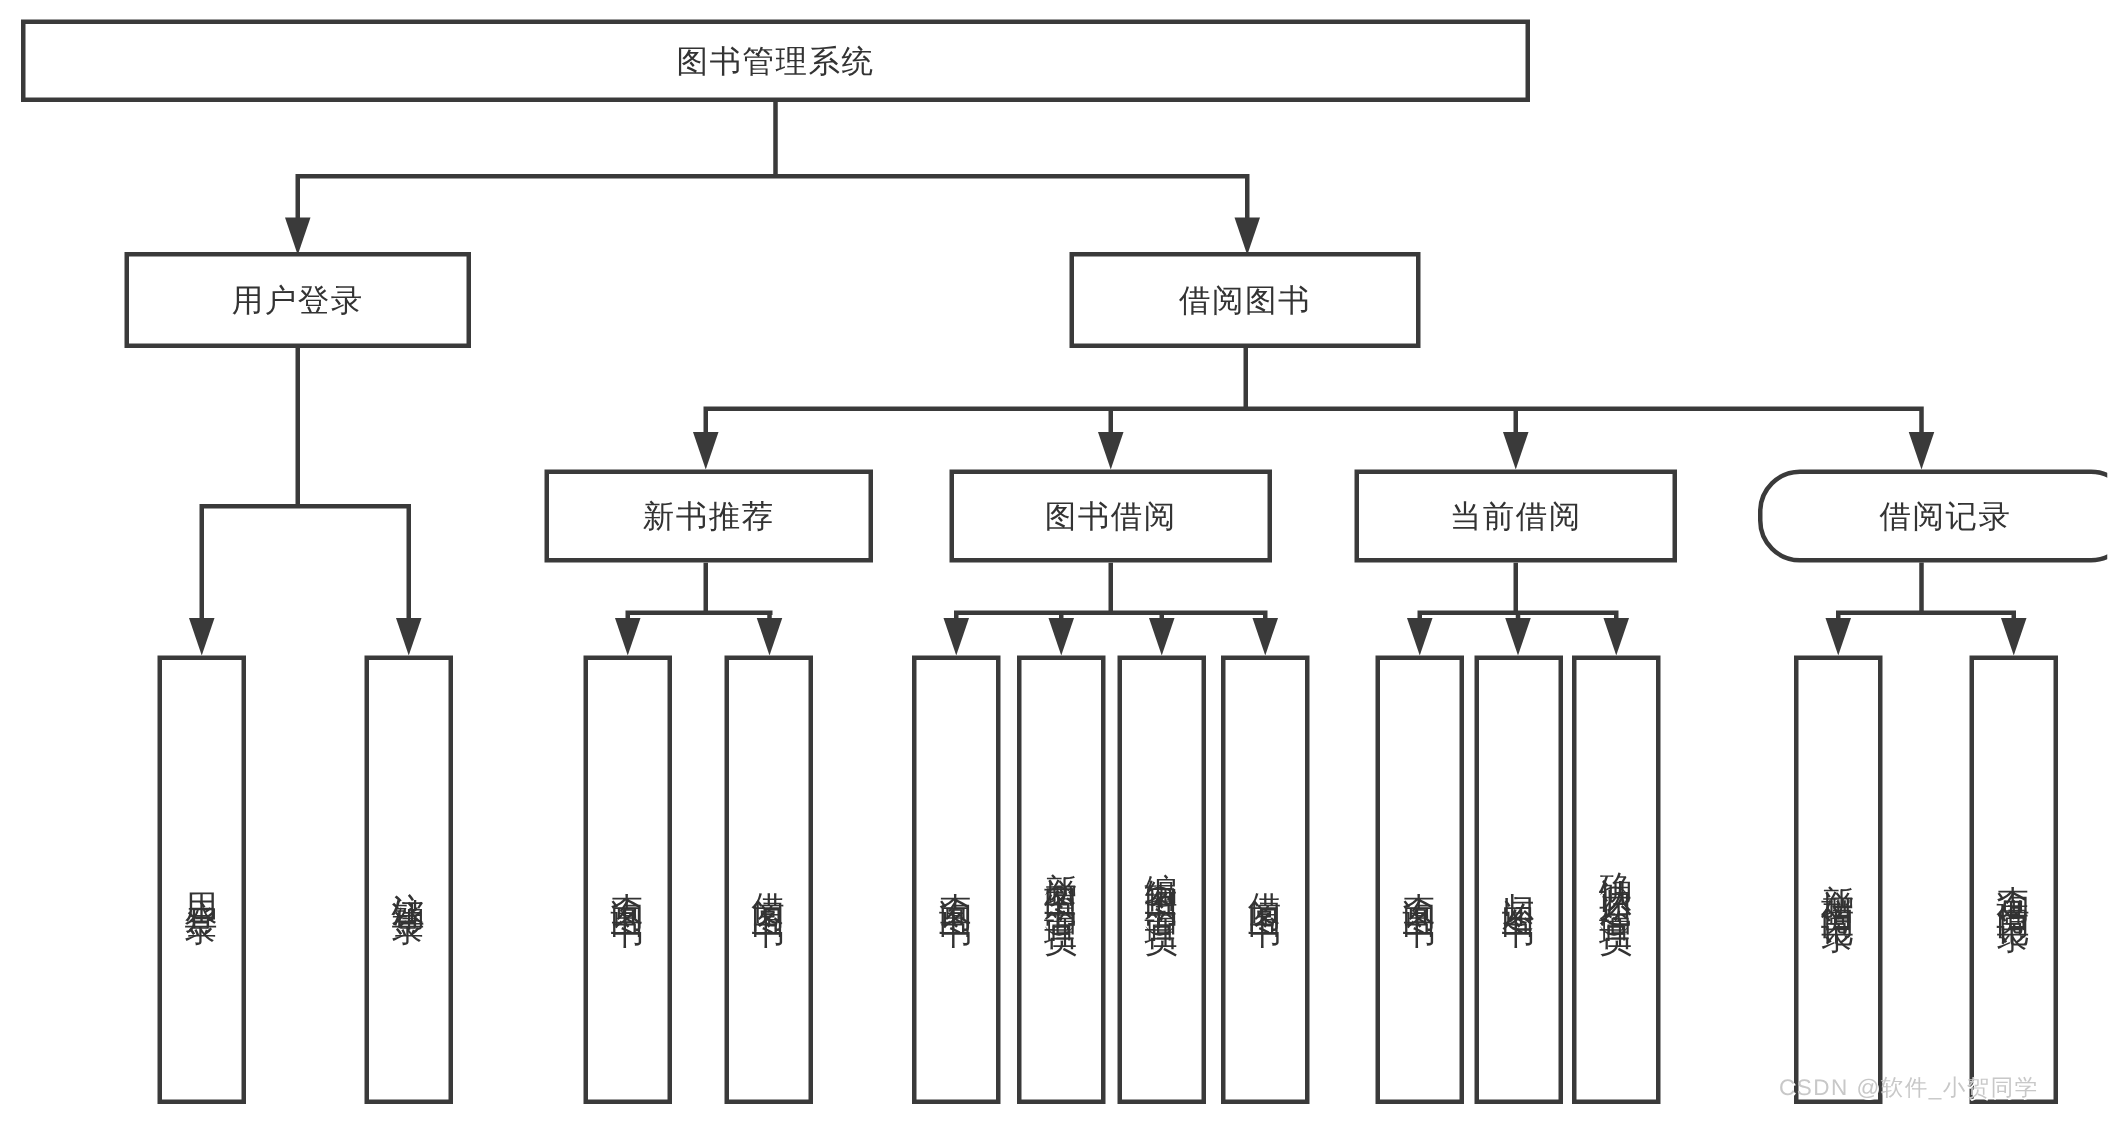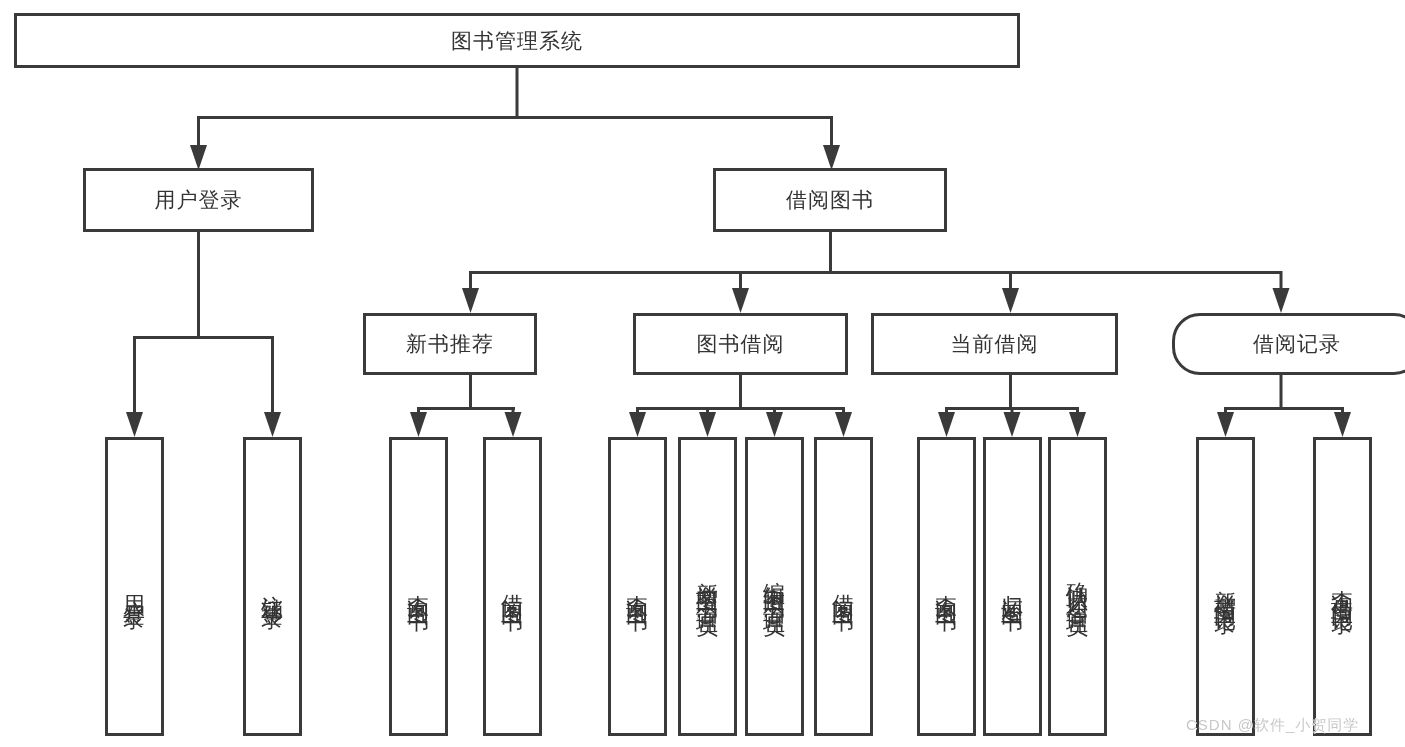--- a/index.html
+++ b/index.html
@@ -98,27 +98,27 @@
     <span>图书管理系统</span>
   </div>
 
   <div class="box node" style="left:83px;top:168px;width:231px;height:64px;">
     <span>用户登录</span>
   </div>
   <div class="box node" style="left:713px;top:168px;width:234px;height:64px;">
     <span>借阅图书</span>
   </div>
 
-  <div class="box node" style="left:363px;top:313px;width:174px;height:62px;">
+  <div class="box node" style="left:363px;top:313px;width:219px;height:62px;">
     <span>新书推荐</span>
   </div>
   <div class="box node" style="left:633px;top:313px;width:215px;height:62px;">
     <span>图书借阅</span>
   </div>
-  <div class="box node" style="left:871px;top:313px;width:247px;height:62px;justify-content:center;">
+  <div class="box node" style="left:903px;top:313px;width:215px;height:62px;justify-content:center;">
     <span>当前借阅</span>
   </div>
   <div class="box node" style="left:1172px;top:313px;width:250px;height:62px;border-radius:28px;">
     <span>借阅记录</span>
   </div>
 
   <div class="box leaf" style="left:105px;">
     <span class="vtext">用户登录</span>
   </div>
   <div class="box leaf" style="left:243px;">

